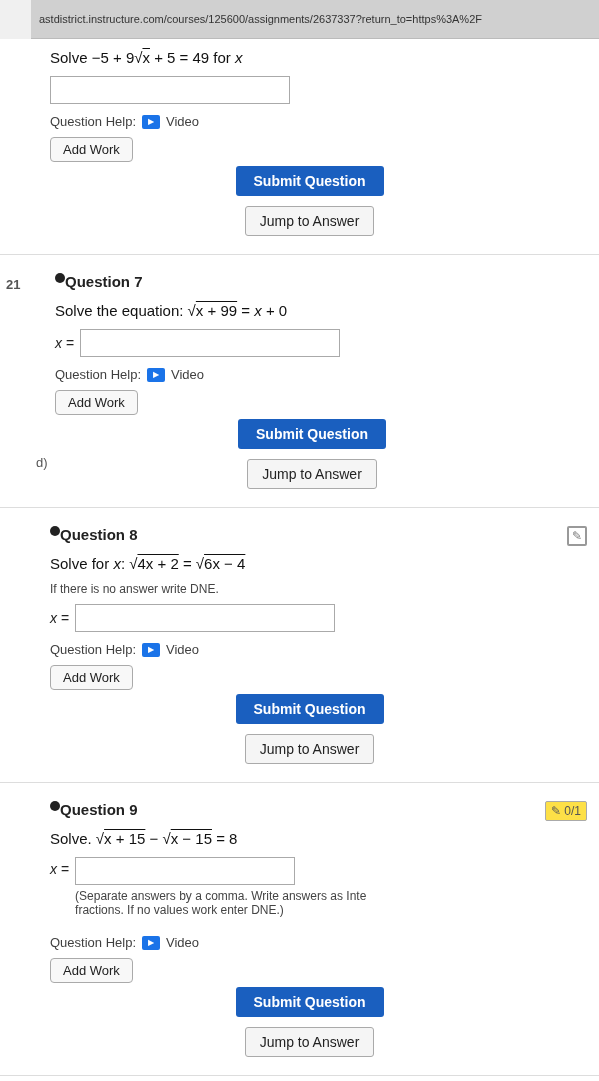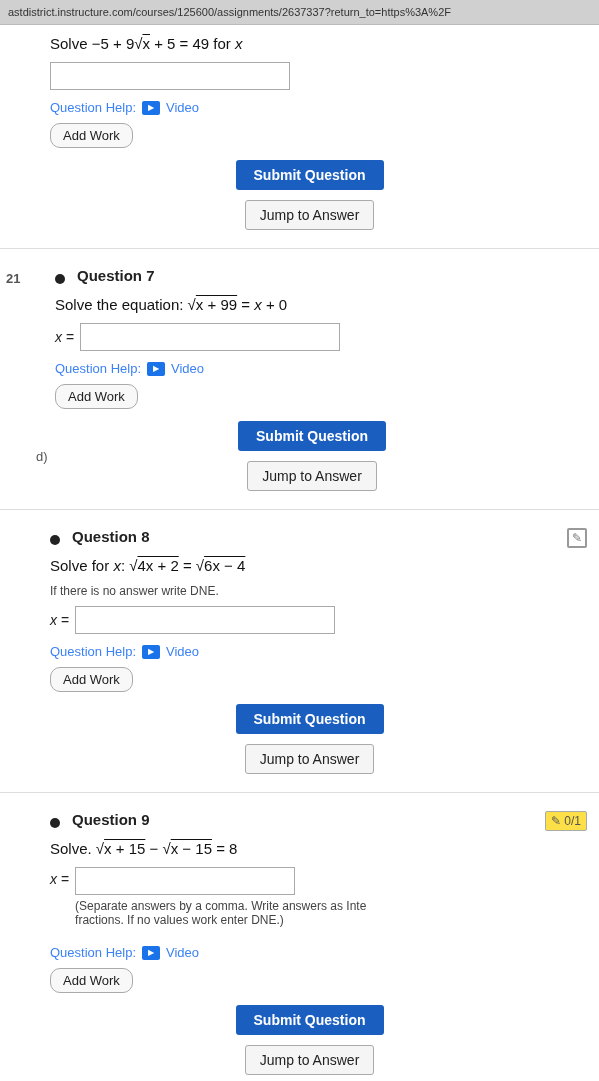--- a/index.html
+++ b/index.html
@@ -7,25 +7,26 @@
       font-family: Arial, sans-serif;
       background: #f0f0f0;
       font-size: 14px;
       color: #222;
       width: 599px;
     }
     .url-bar {
       background: #d0d0d0;
       color: #333;
       font-size: 11px;
-      padding: 6px 8px;
+      padding: 13px 8px;
       white-space: nowrap;
       overflow: hidden;
       text-overflow: ellipsis;
       border-bottom: 1px solid #bbb;
+      margin-left: 31px;
     }
     .page-content {
       background: #fff;
       padding: 0 0 20px 0;
       position: relative;
     }
     .question-block {
       padding: 18px 30px 18px 50px;
       border-bottom: 1px solid #ddd;
       position: relative;
@@ -71,21 +72,21 @@
       padding: 2px 6px;
       display: block;
       margin-bottom: 10px;
     }
     .question-help-row {
       display: flex;
       align-items: center;
       gap: 6px;
       margin-bottom: 8px;
       font-size: 13px;
-      color: #3b82f6;
+      color: #404040;
     }
     .video-icon {
       display: inline-flex;
       align-items: center;
       justify-content: center;
       width: 18px;
       height: 14px;
       background: #1a73e8;
       border-radius: 2px;
       cursor: pointer;
@@ -94,23 +95,23 @@
       content: '▶';
       color: #fff;
       font-size: 8px;
     }
     .add-work-btn {
       border: 1px solid #aaa;
       background: #f8f8f8;
       padding: 4px 12px;
       font-size: 13px;
       cursor: pointer;
-      border-radius: 10px;
+      border-radius: 4px;
       display: inline-block;
-      margin-bottom: 8px;
+      margin-bottom: 0;
       color: #222;
     }
     .action-row {
       display: flex;
       align-items: center;
       gap: 10px;
       margin-top: 4px;
       flex-direction: column;
     }
     .submit-btn {
@@ -127,22 +128,22 @@
       border: 1px solid #aaa;
       background: #f5f5f5;
       color: #222;
       padding: 6px 14px;
       font-size: 14px;
       border-radius: 3px;
       cursor: pointer;
     }
     .question-header {
       display: flex;
-      align-items: flex-end;
-      gap: 12px;
+      align-items: flex-start;
+      gap: 0;
       margin-bottom: 12px;
       font-size: 15px;
       font-weight: bold;
     }
     .question-dot {
       width: 10px;
       height: 10px;
       background: #222;
       border-radius: 50%;
       display: inline-block;

